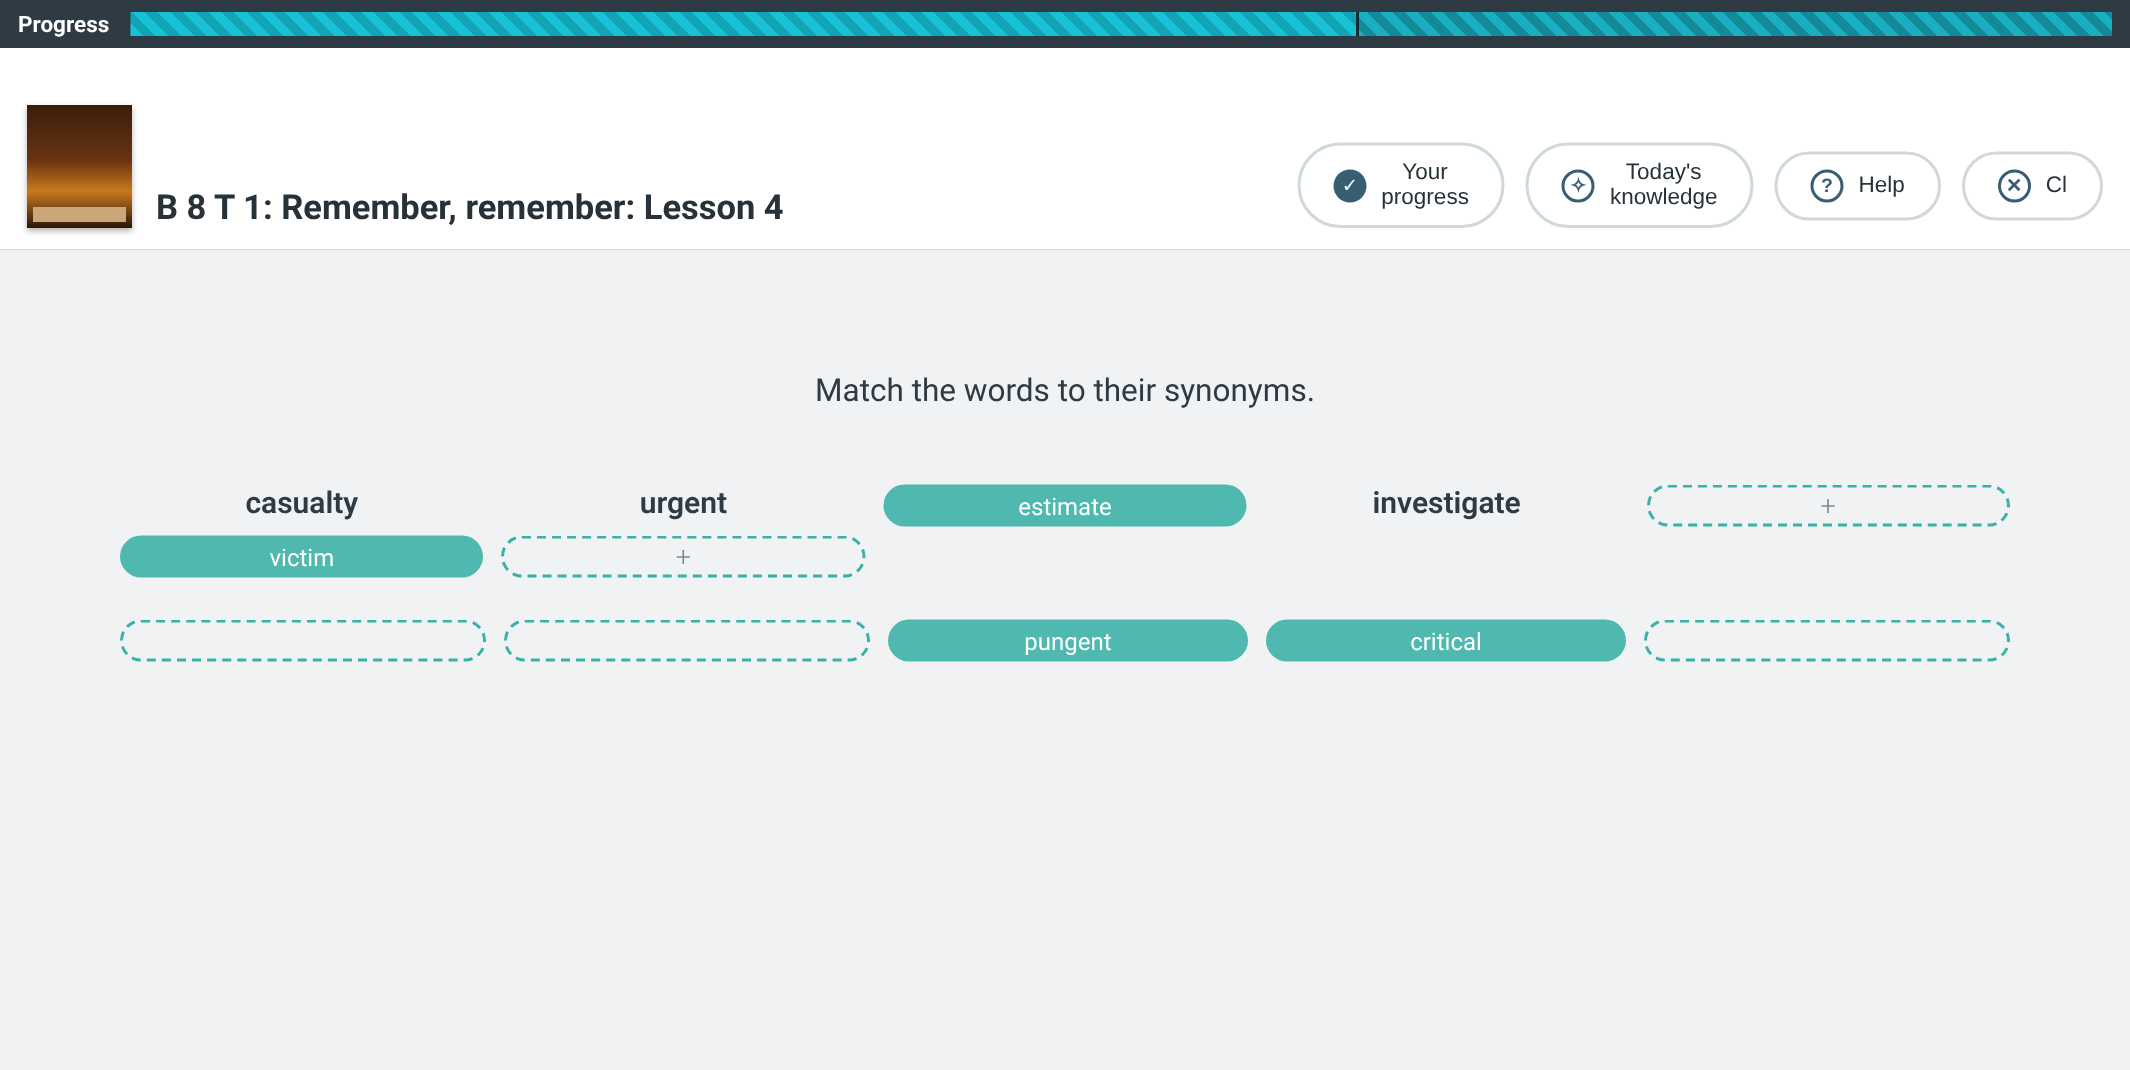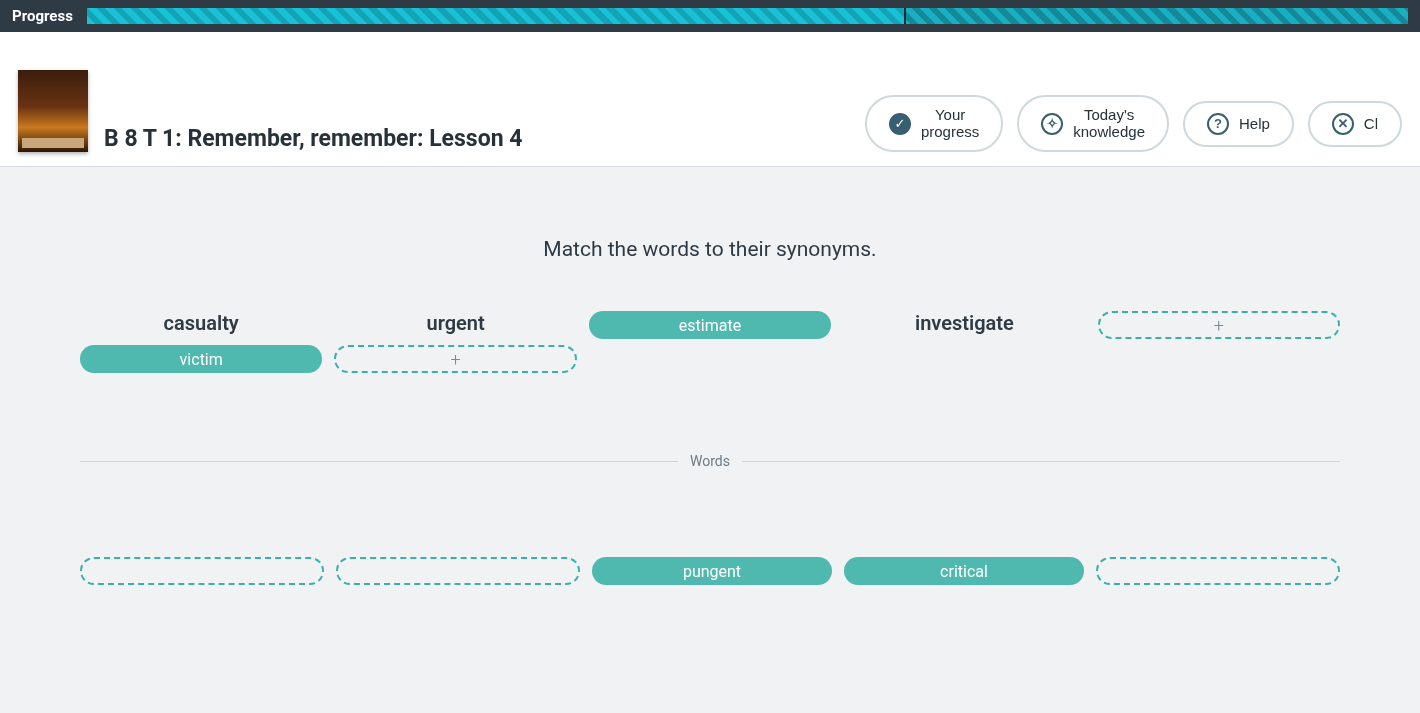--- a/index.html
+++ b/index.html
@@ -89,21 +89,21 @@
       justify-content: center;
       border-radius: 50%;
     }
     .ico-check { background:#385e72;color:#fff;font-size:13px; }
     .ico-bulb,.ico-help,.ico-close { border:2px solid #385e72;color:#385e72;font-size:13px;font-weight:700; }
     .twoline { line-height:1.1; }
     .twoline span{display:block;}
 
     
     .main {
-      padding: 40px 80px 0 80px;
+      padding: 52px 80px 0 80px;
     }
     .instruction {
       text-align: center;
       font-size: 21px;
       color: #2e3a44;
       margin: 30px 0 50px;
     }
     .targets-row, .bank-row {
       display: flex;
       gap: 12px;
@@ -198,25 +198,20 @@
       <div class="slot slot-filled">estimate</div>
     </div>
     <div class="target-col">
       <div class="target-label">investigate</div>
     </div>
     <div class="target-col">
       <div class="slot slot-empty">+</div>
     </div>
   </div>
 
-  <div class="divider-wrap">
-    <div class="divider-line"></div>
-    <div class="divider-label">Words</div>
-    <div class="divider-line"></div>
-  </div>
 
   <div class="bank-row">
     <div class="slot slot-empty"></div>
     <div class="slot slot-empty"></div>
     <div class="slot slot-filled">pungent</div>
     <div class="slot slot-filled">critical</div>
     <div class="slot slot-empty"></div>
   </div>
 </div>
 

